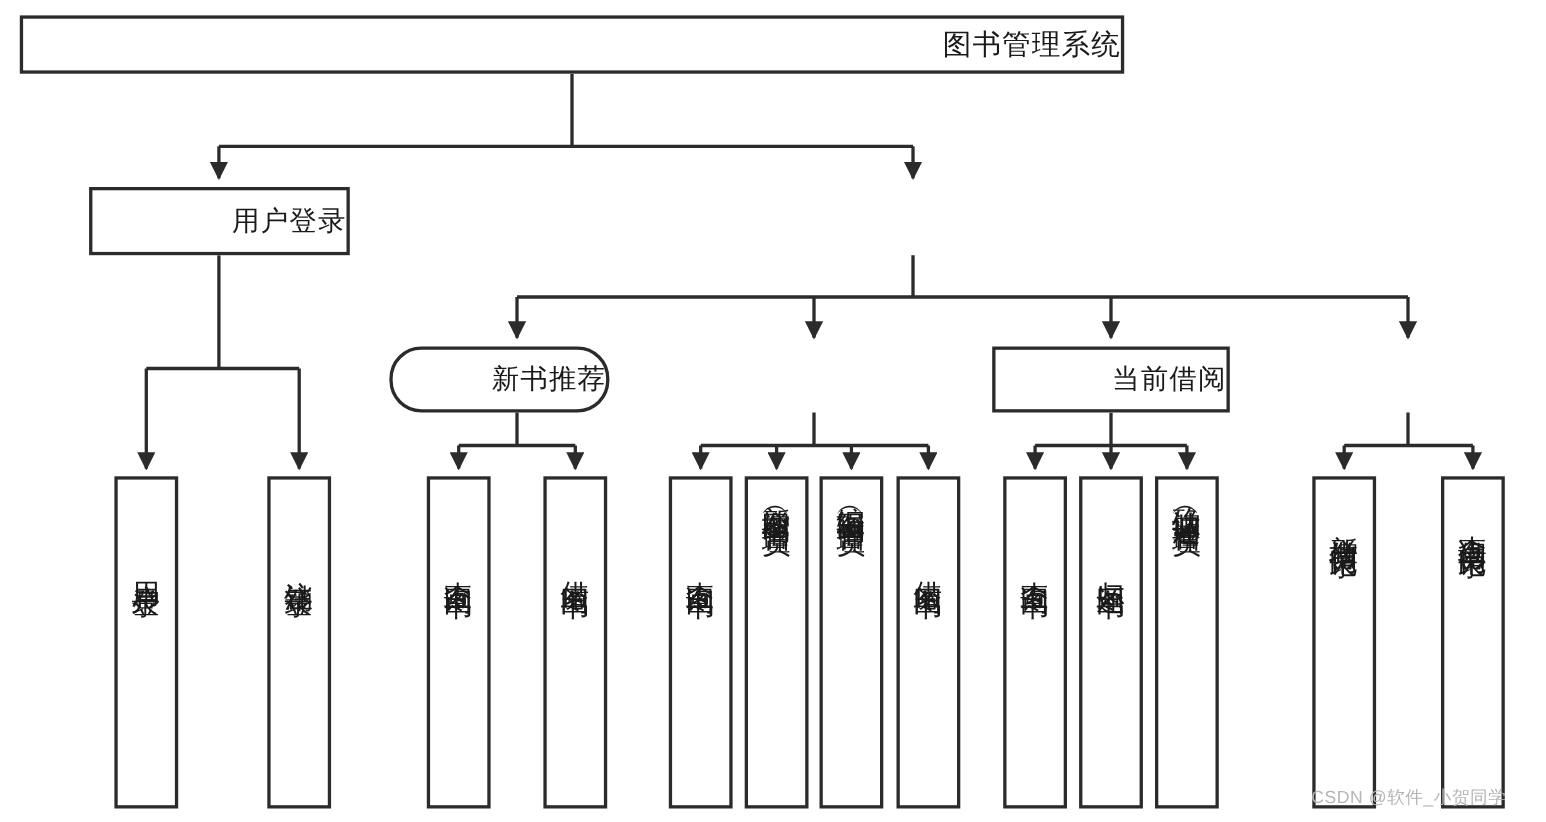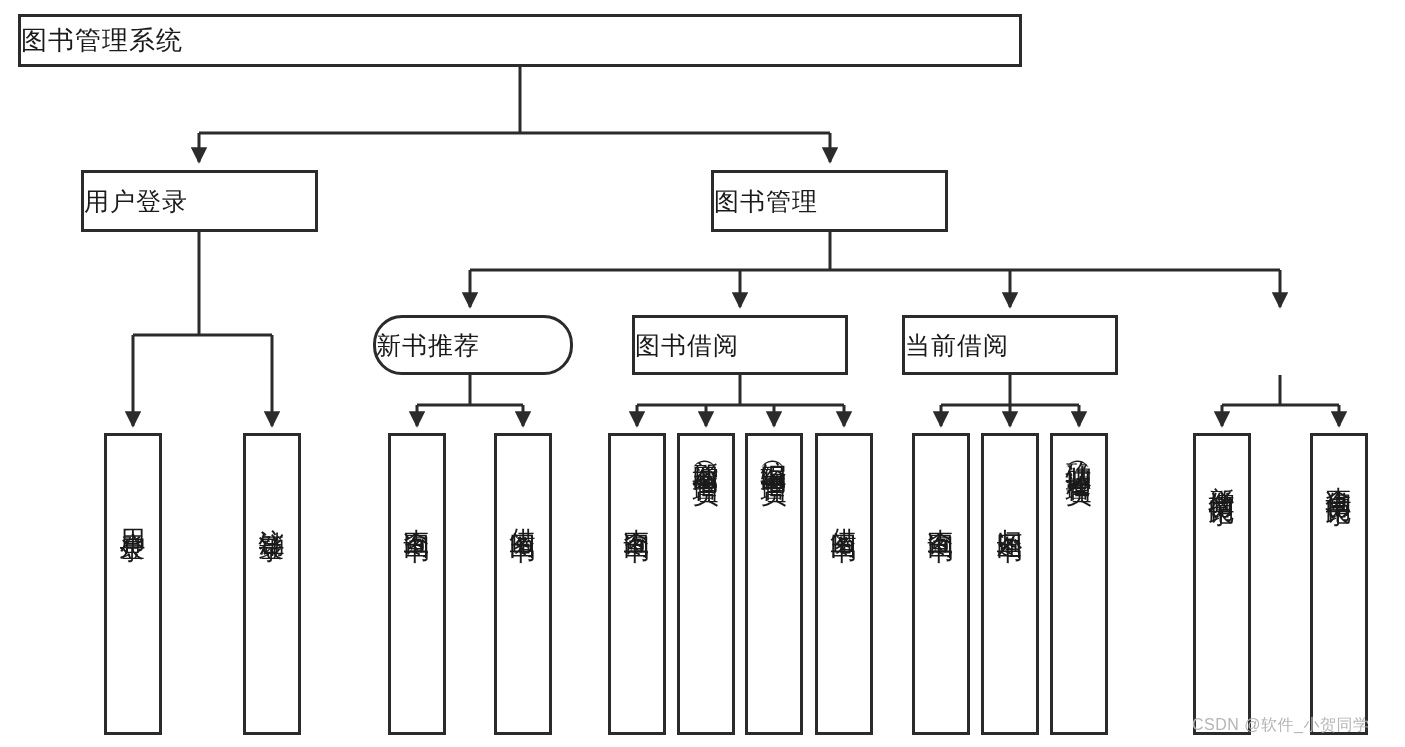--- a/index.html
+++ b/index.html
@@ -17,21 +17,21 @@
     background: #ffffff;
     overflow: hidden;
   }
   .node {
     position: absolute;
     box-sizing: border-box;
     border: 3px solid #2b2b2b;
     background: #ffffff;
     display: flex;
     align-items: center;
-    justify-content: flex-start;
+    justify-content: flex-end;
     color: #1a1a1a;
   }
   .node .label {
     white-space: nowrap;
     line-height: 1.15;
   }
   
   .h-node .label {
     font-size: 25px;
     letter-spacing: 1px;
@@ -125,31 +125,25 @@
   </svg>
 
   <div class="node h-node root" style="left:18px; top:14px; width:1004px; height:53px;">
     <span class="label">图书管理系统</span>
   </div>
 
   <div class="node h-node" style="left:81px; top:170px; width:237px; height:62px;">
     <span class="label">用户登录</span>
   </div>
 
-  <div class="node h-node" style="left:711px; top:170px; width:237px; height:62px;">
-    <span class="label">图书管理</span>
-  </div>
-
-  <div class="node h-node" style="left:373px; top:315px; width:200px; height:60px;border-radius:29px;">
+
+  <div class="node h-node" style="left:354px; top:315px; width:200px; height:60px;border-radius:29px;">
     <span class="label">新书推荐</span>
   </div>
 
-  <div class="node h-node" style="left:632px; top:315px; width:216px; height:60px;">
-    <span class="label">图书借阅</span>
-  </div>
 
   <div class="node h-node" style="left:902px; top:315px; width:216px; height:60px;">
     <span class="label">当前借阅</span>
   </div>
 
 
   <div class="node leaf" style="left:104px; top:433px; width:58px; height:302px; padding-top:72px;">
     <span class="label">用户登录</span>
   </div>
 

